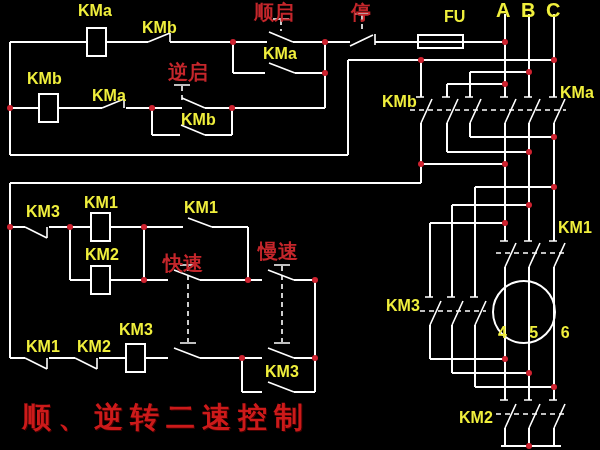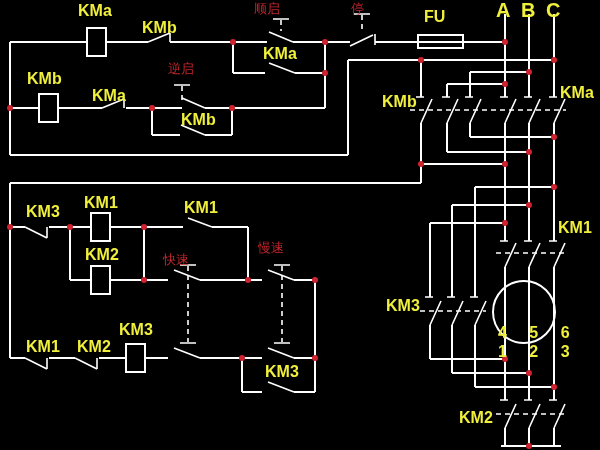--- a/index.html
+++ b/index.html
@@ -11,21 +11,21 @@
          overflow:hidden;font-family:"Liberation Sans",sans-serif;}
   #stage svg{position:absolute;left:0;top:0;}
   .wire{stroke:var(--wire);stroke-width:2;fill:none;}
   .thin{stroke:var(--wire);stroke-width:1.6;fill:none;}
   .dash{stroke:var(--wire);stroke-width:1.6;fill:none;stroke-dasharray:5 4;}
   .box{stroke:var(--wire);stroke-width:2;fill:none;}
   .dot{fill:var(--junction-red);stroke:none;}
   .lbl{position:absolute;color:var(--label-yellow);font-size:16px;font-weight:bold;
        white-space:nowrap;line-height:1;}
   .phase{position:absolute;color:var(--label-yellow);font-size:20px;font-weight:bold;line-height:1;}
-  .red{position:absolute;color:var(--label-red);font-size:13px;font-weight:normal;
+  .red{position:absolute;color:var(--label-red);font-size:20px;font-weight:bold;
        white-space:nowrap;line-height:1;}
   .term{position:absolute;color:var(--label-yellow);font-size:16px;font-weight:bold;
         letter-spacing:9px;line-height:1;margin-top:29px;}
   .title{position:absolute;color:var(--title-red);font-size:29px;font-weight:bold;
          letter-spacing:7px;line-height:1;text-shadow:1px 1px 0 #400;}
 </style>
 </head>
 <body>
 
 <div id="stage">
@@ -147,21 +147,21 @@
         <circle class="dot" cx="529" cy="373" r="3"></circle>
       <circle class="dot" cx="554" cy="387" r="3"></circle>
         <circle class="dot" cx="529" cy="446" r="3"></circle>
     </g>
   </svg>
 
   <span class="lbl" style="left:78px;top:3px">KMa</span>
   <span class="lbl" style="left:142px;top:20px">KMb</span>
   <span class="red" style="left:254px;top:2px">顺启</span>
   <span class="red" style="left:351px;top:2px">停</span>
-  <span class="lbl" style="left:424px;top:9px">FU</span>
+  <span class="lbl" style="left:444px;top:9px">FU</span>
   <span class="phase" style="left:496px;top:0px">A</span>
   <span class="phase" style="left:521px;top:0px">B</span>
   <span class="phase" style="left:546px;top:0px">C</span>
   <span class="lbl" style="left:27px;top:71px">KMb</span>
   <span class="lbl" style="left:92px;top:88px">KMa</span>
   <span class="red" style="left:168px;top:62px">逆启</span>
   <span class="lbl" style="left:263px;top:46px">KMa</span>
   <span class="lbl" style="left:181px;top:112px">KMb</span>
   <span class="lbl" style="left:382px;top:94px">KMb</span>
   <span class="lbl" style="left:560px;top:85px">KMa</span>
@@ -172,14 +172,14 @@
   <span class="red" style="left:163px;top:253px">快速</span>
   <span class="red" style="left:258px;top:241px">慢速</span>
   <span class="lbl" style="left:26px;top:339px">KM1</span>
   <span class="lbl" style="left:77px;top:339px">KM2</span>
   <span class="lbl" style="left:119px;top:322px">KM3</span>
   <span class="lbl" style="left:265px;top:364px">KM3</span>
   <span class="lbl" style="left:558px;top:220px">KM1</span>
   <span class="lbl" style="left:386px;top:298px">KM3</span>
   <span class="lbl" style="left:459px;top:410px">KM2</span>
   <span class="term" style="left:498px;top:296px">4 5 6</span>
-  <span class="term" style="left:498px;top:315px">1 2 3</span>
+  <span class="title" style="left:22px;top:403px">顺、逆转二速控制</span>
 </div>
 
 </body></html>

